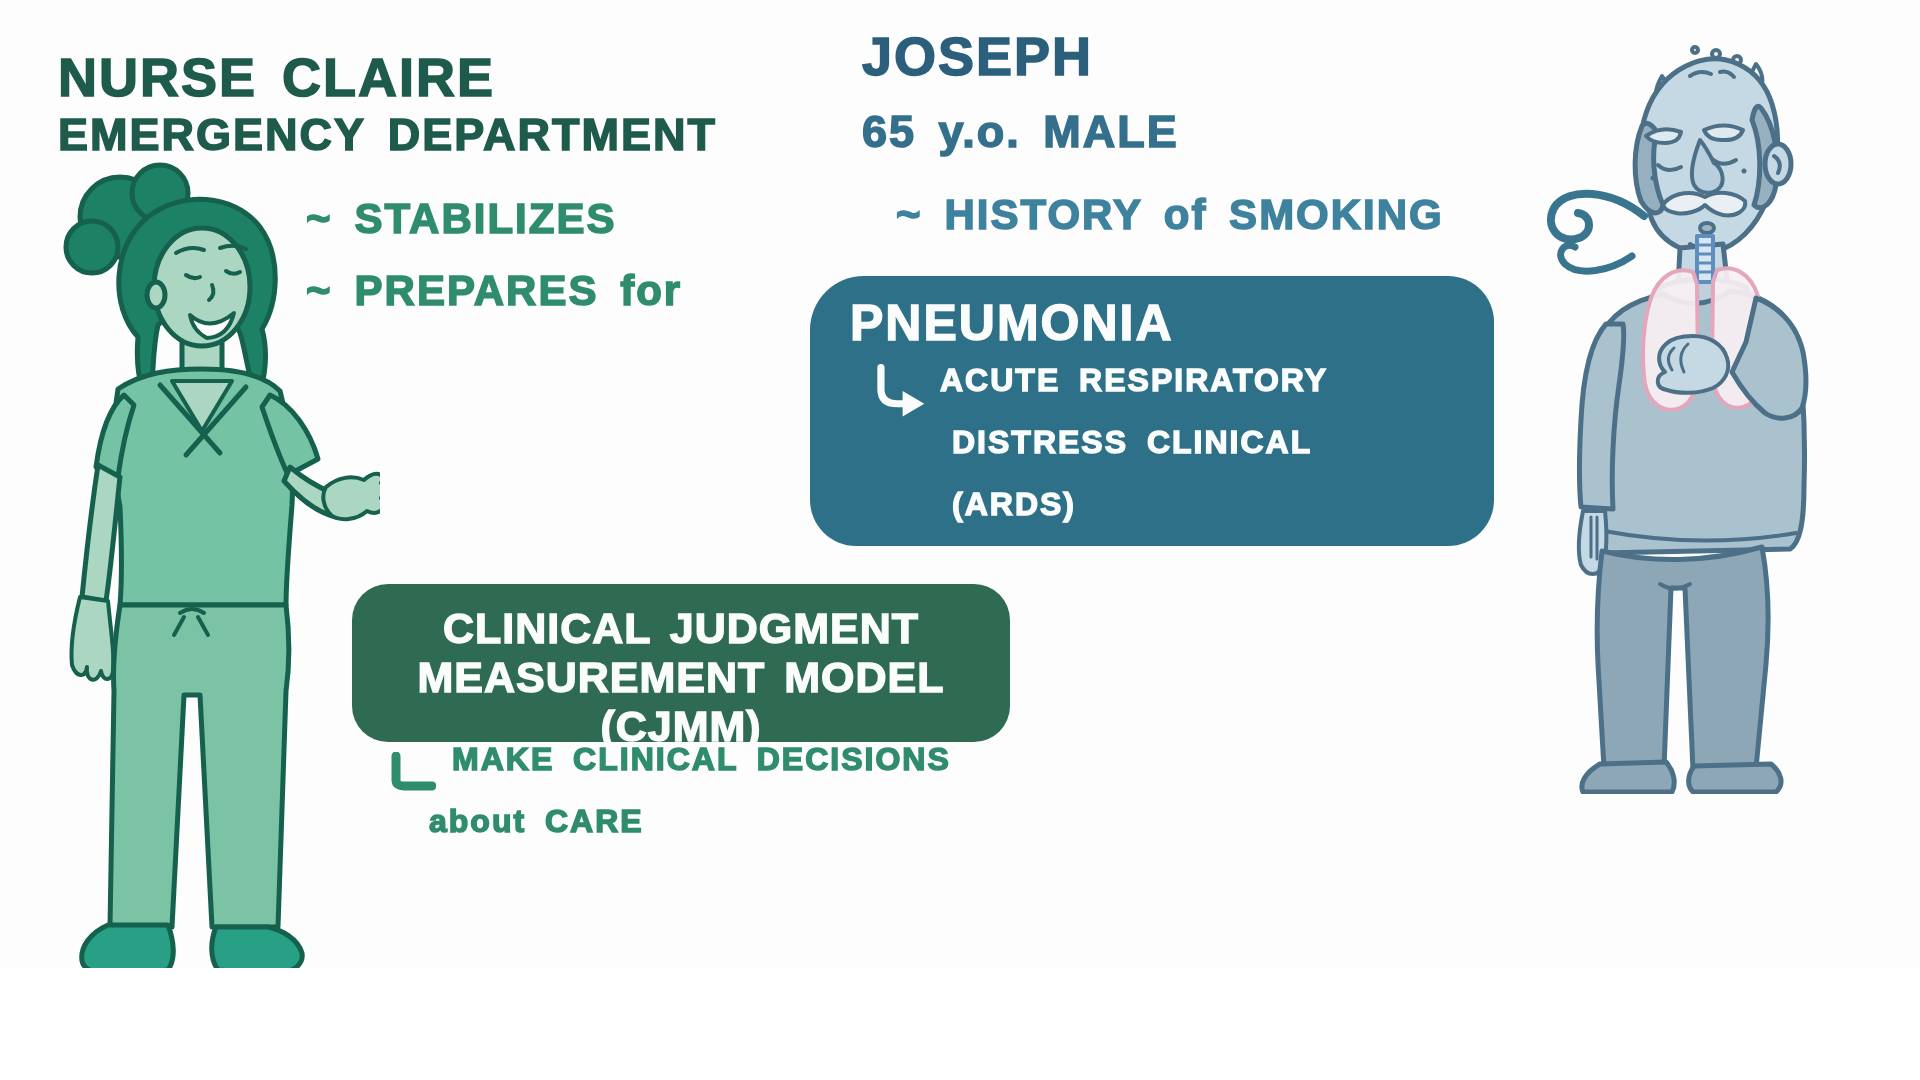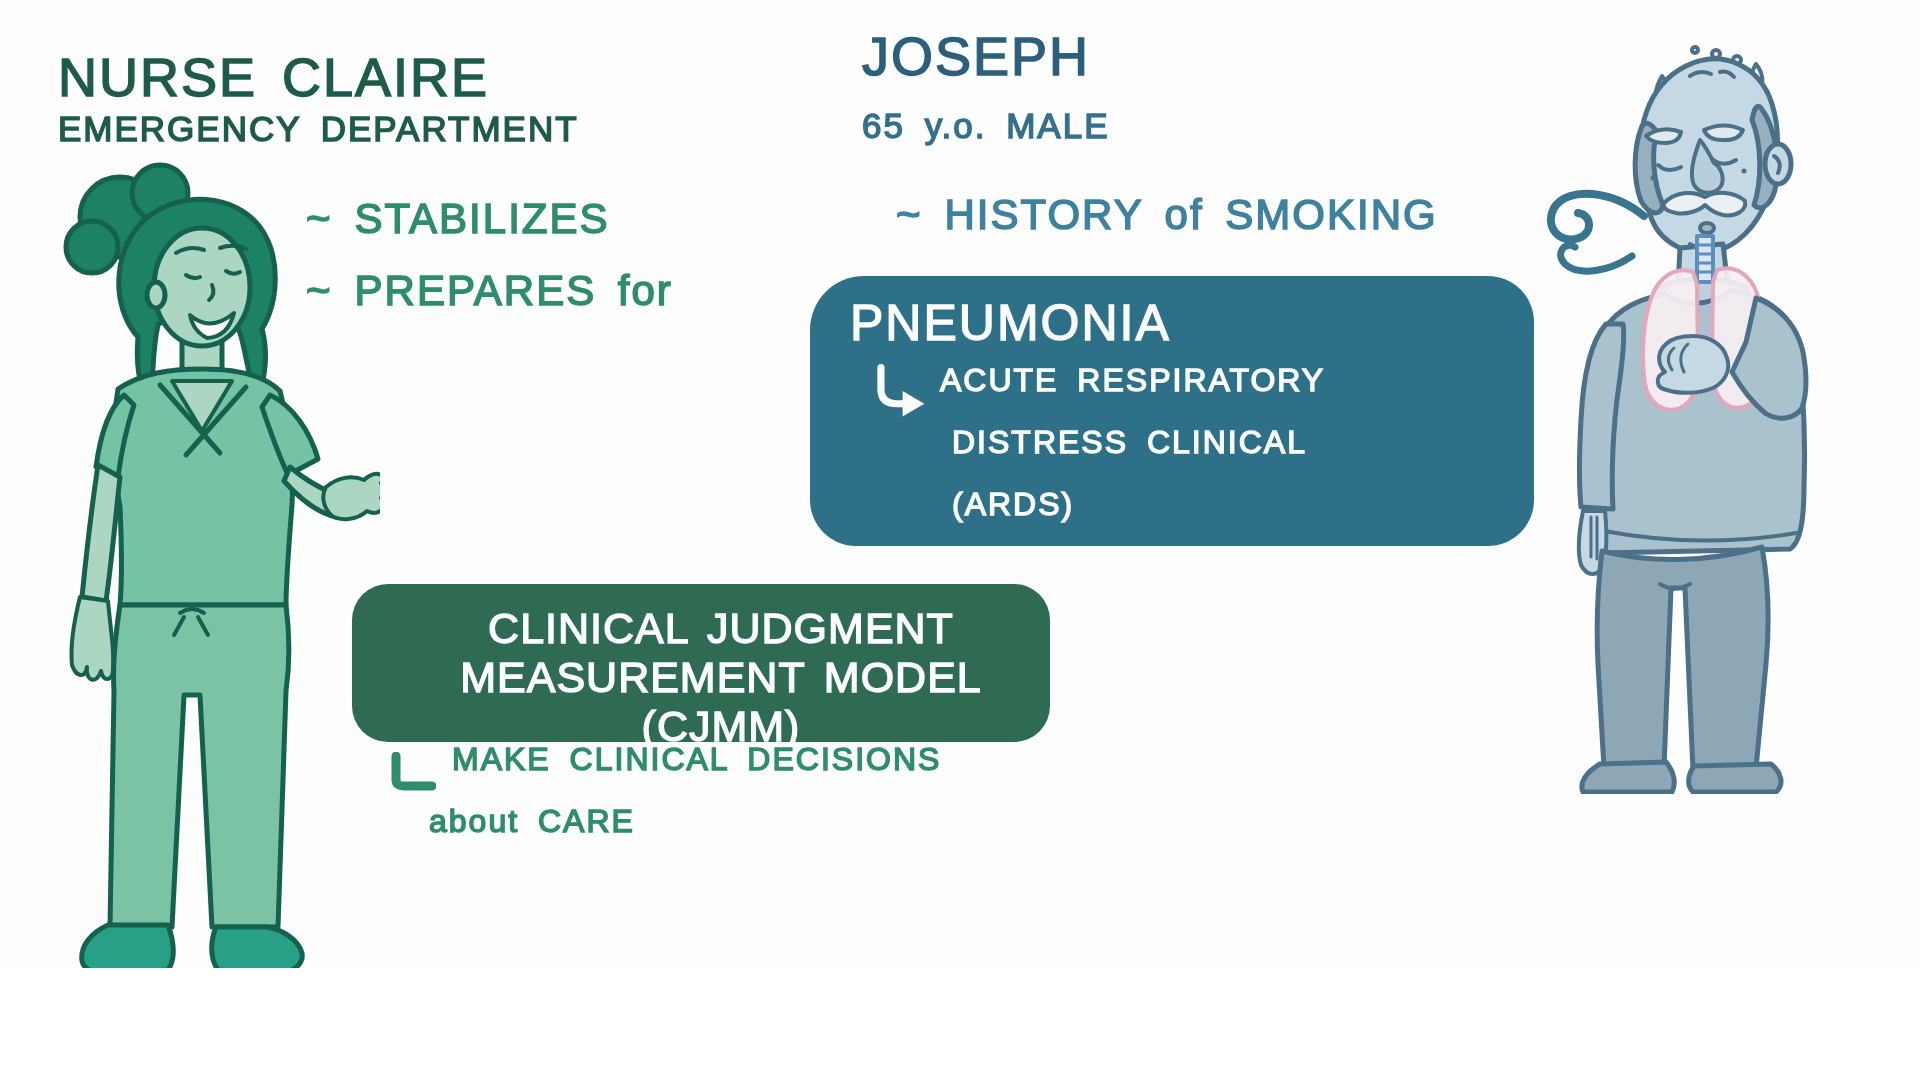--- a/index.html
+++ b/index.html
@@ -1,34 +1,34 @@
 <!DOCTYPE html>
 <html style="--background: #fcfdfc; --heading_green: #1e5b4c; --note_green: #2f8c6e; --heading_teal: #2c5f7b; --subheading_teal: #34708c; --note_teal: #3e829e; --diagnosis_box_bg: #2f7089; --cjmm_box_bg: #2f6b53; --box_text: #fafdfc; --nurse_scrub_green: #74c3a4; --nurse_pants_green: #7cc3a5; --nurse_shoe_green: #27a086; --nurse_hair_green: #1d8165; --nurse_skin: #abd6c2; --nurse_outline: #15614e; --patient_skin: #c5d9e4; --patient_hair_gray: #97b0c0; --patient_sweater: #aac1ce; --patient_pants: #8ea7b6; --patient_outline: #4c7088; --lungs_pink: #e3a6ba; --lungs_fill: #f7eff3; --trachea_blue: #5d8fbe; --breath_teal: #3a7590;"><head>
 <meta charset="utf-8">
 <style>
   html,body{margin:0;padding:0;}
   .page{
     position:relative;width:1920px;height:968px;overflow:hidden;
     background:var(--background,#fcfdfc);
     font-family:"Liberation Sans","DejaVu Sans",sans-serif;
-    font-weight:normal;
+    font-weight:bold;
   }
   .txt{position:absolute;white-space:nowrap;letter-spacing:2px;word-spacing:8px;
        -webkit-text-stroke:1.5px currentColor;line-height:1.1;}
   .green-head{color:var(--heading_green);}
   .green-note{color:var(--note_green);}
   .teal-head{color:var(--heading_teal);}
   .teal-sub{color:var(--subheading_teal);}
   .teal-note{color:var(--note_teal);}
   .t54{font-size:54px;}
-  .t45{font-size:35px;}
+  .t45{font-size:45px;}
   .t42{font-size:42px;}
   .bullet-row{display:flex;align-items:flex-start;}
   .tilde{margin-right:22px;}
-  .box{position:absolute;color:var(--box_text);padding-left:40px;}
+  .box{position:absolute;color:var(--box_text);}
   .diagnosis-box{
     left:810px;top:276px;width:684px;height:270px;
     background:var(--diagnosis_box_bg);
     border-radius:54px 46px 46px 46px;
   }
   .cjmm-box{
     left:352px;top:584px;width:658px;height:158px;
     background:var(--cjmm_box_bg);
     border-radius:36px;text-align:center;
   }

